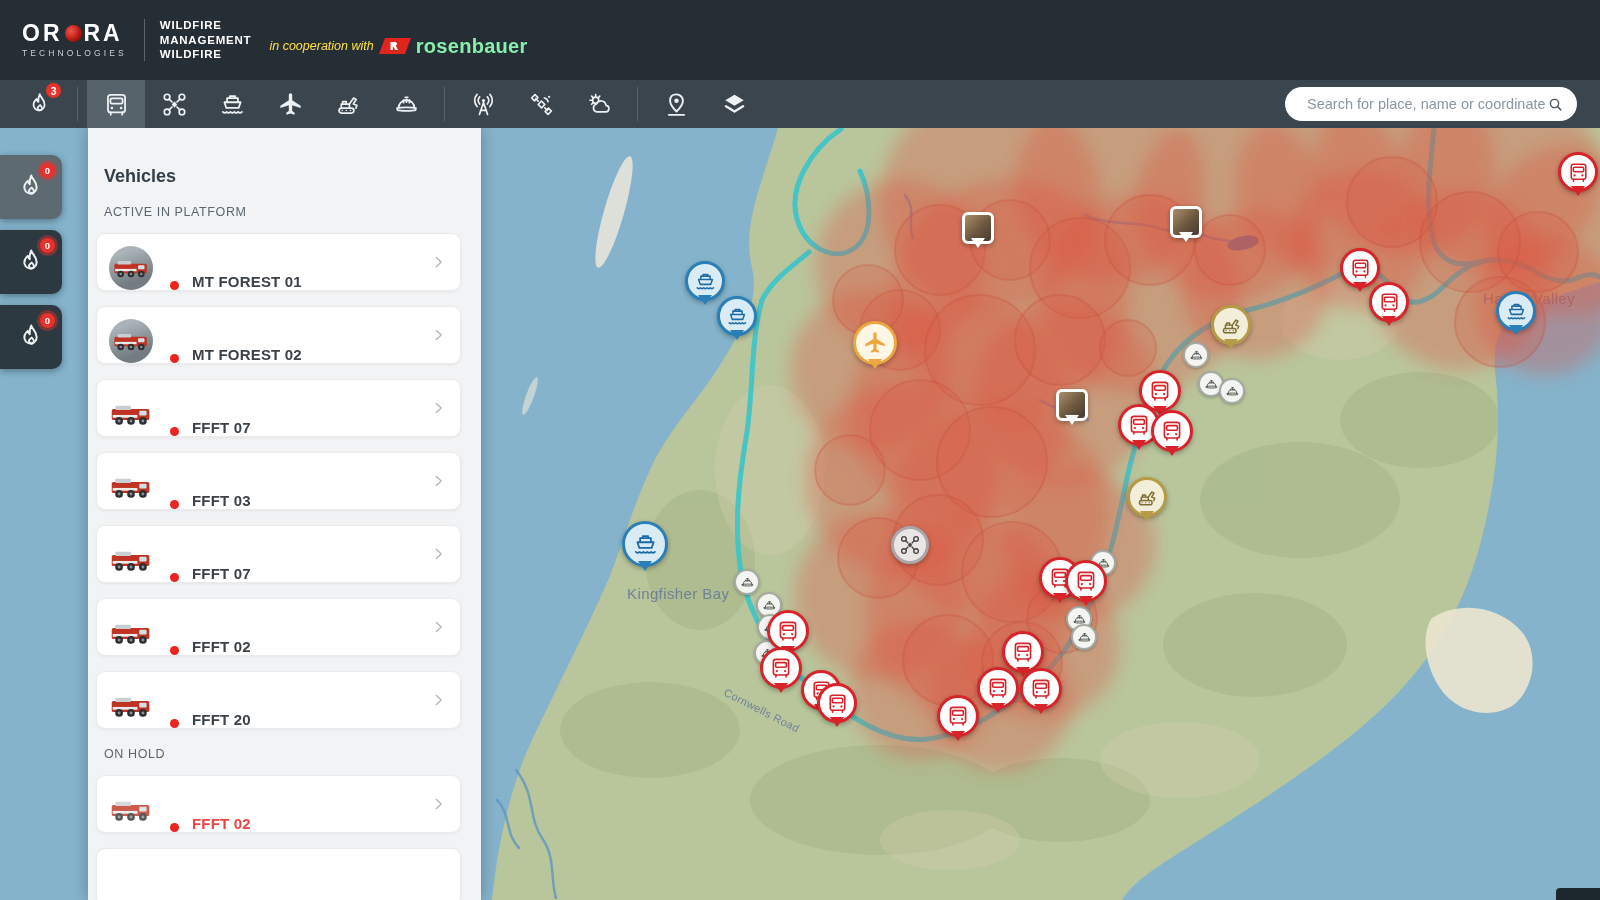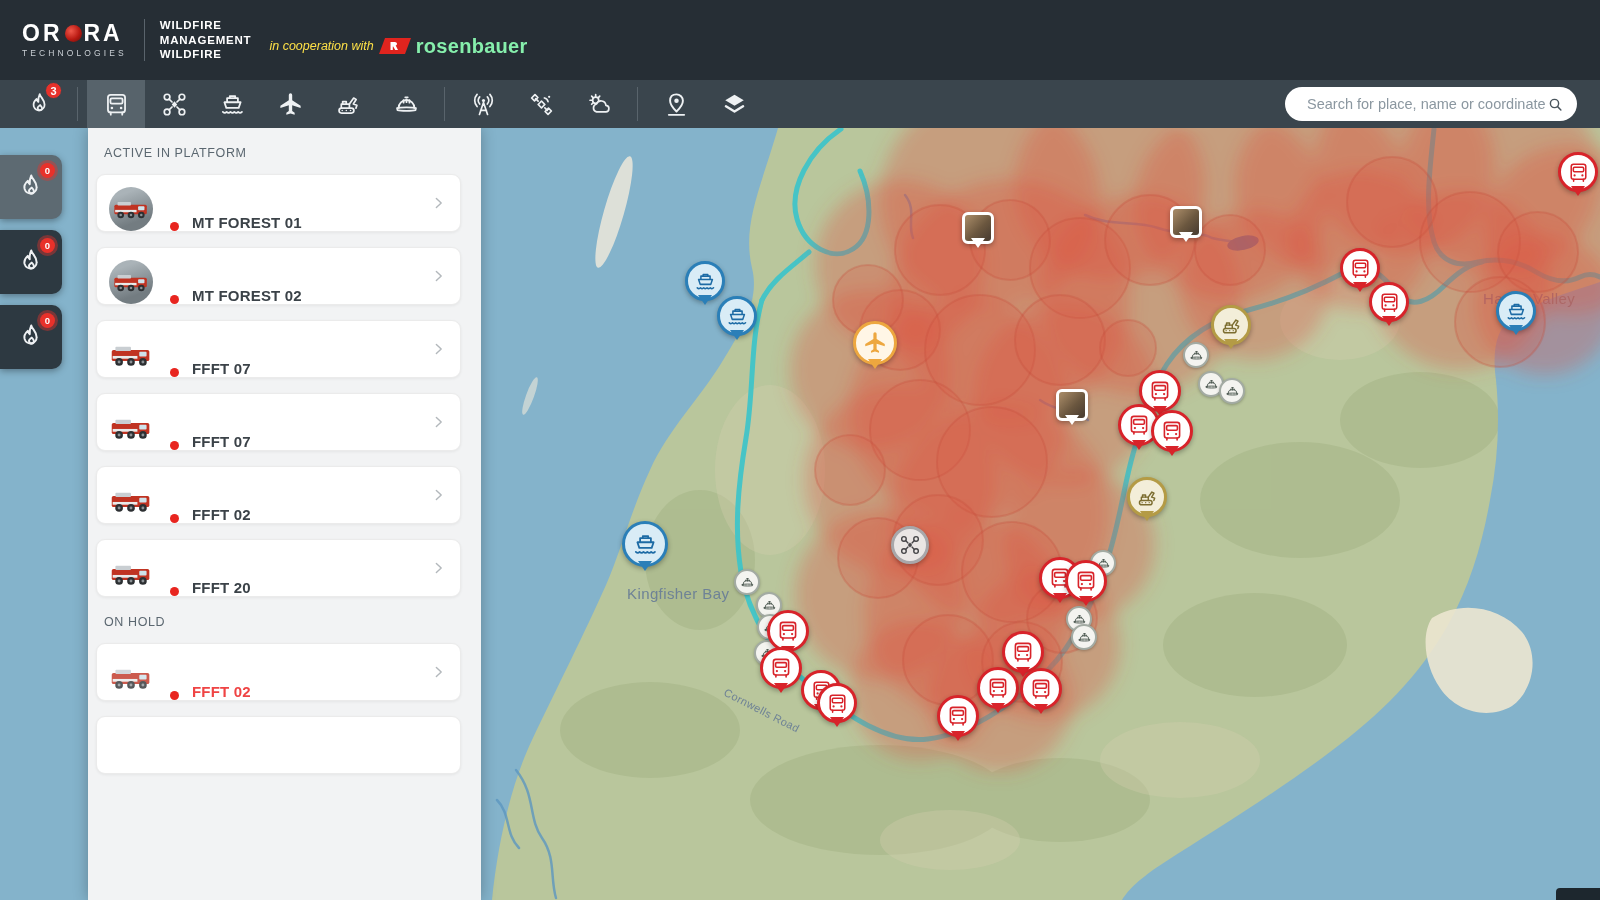--- a/index.html
+++ b/index.html
@@ -643,20 +643,21 @@
       <svg>
         <use href="#i-fire"></use>
       </svg>
       <span class="alert-badge">
         <i>0</i>
       </span>
     </div>
   </aside>
 
 <aside id="panel">
+  <h1 class="panel-title">Vehicles</h1>
   <div id="sections">
       <div class="section-label">ACTIVE IN PLATFORM</div>
       <div class="vcard">
         <div class="vthumb photo">
           <svg>
             <use href="#i-truck-side"></use>
           </svg>
         </div>
         <span class="vdot"></span>
         <span class="vname">MT FOREST 01</span>
@@ -688,20 +689,32 @@
           <use href="#i-chevron"></use>
         </svg>
       </div>
       <div class="vcard">
         <div class="vthumb">
           <svg>
             <use href="#i-truck-side"></use>
           </svg>
         </div>
         <span class="vdot"></span>
+        <span class="vname">FFFT 03</span>
+        <svg class="vchev">
+          <use href="#i-chevron"></use>
+        </svg>
+      </div>
+      <div class="vcard">
+        <div class="vthumb">
+          <svg>
+            <use href="#i-truck-side"></use>
+          </svg>
+        </div>
+        <span class="vdot"></span>
         <span class="vname">FFFT 07</span>
         <svg class="vchev">
           <use href="#i-chevron"></use>
         </svg>
       </div>
       <div class="vcard">
         <div class="vthumb">
           <svg>
             <use href="#i-truck-side"></use>
           </svg>

